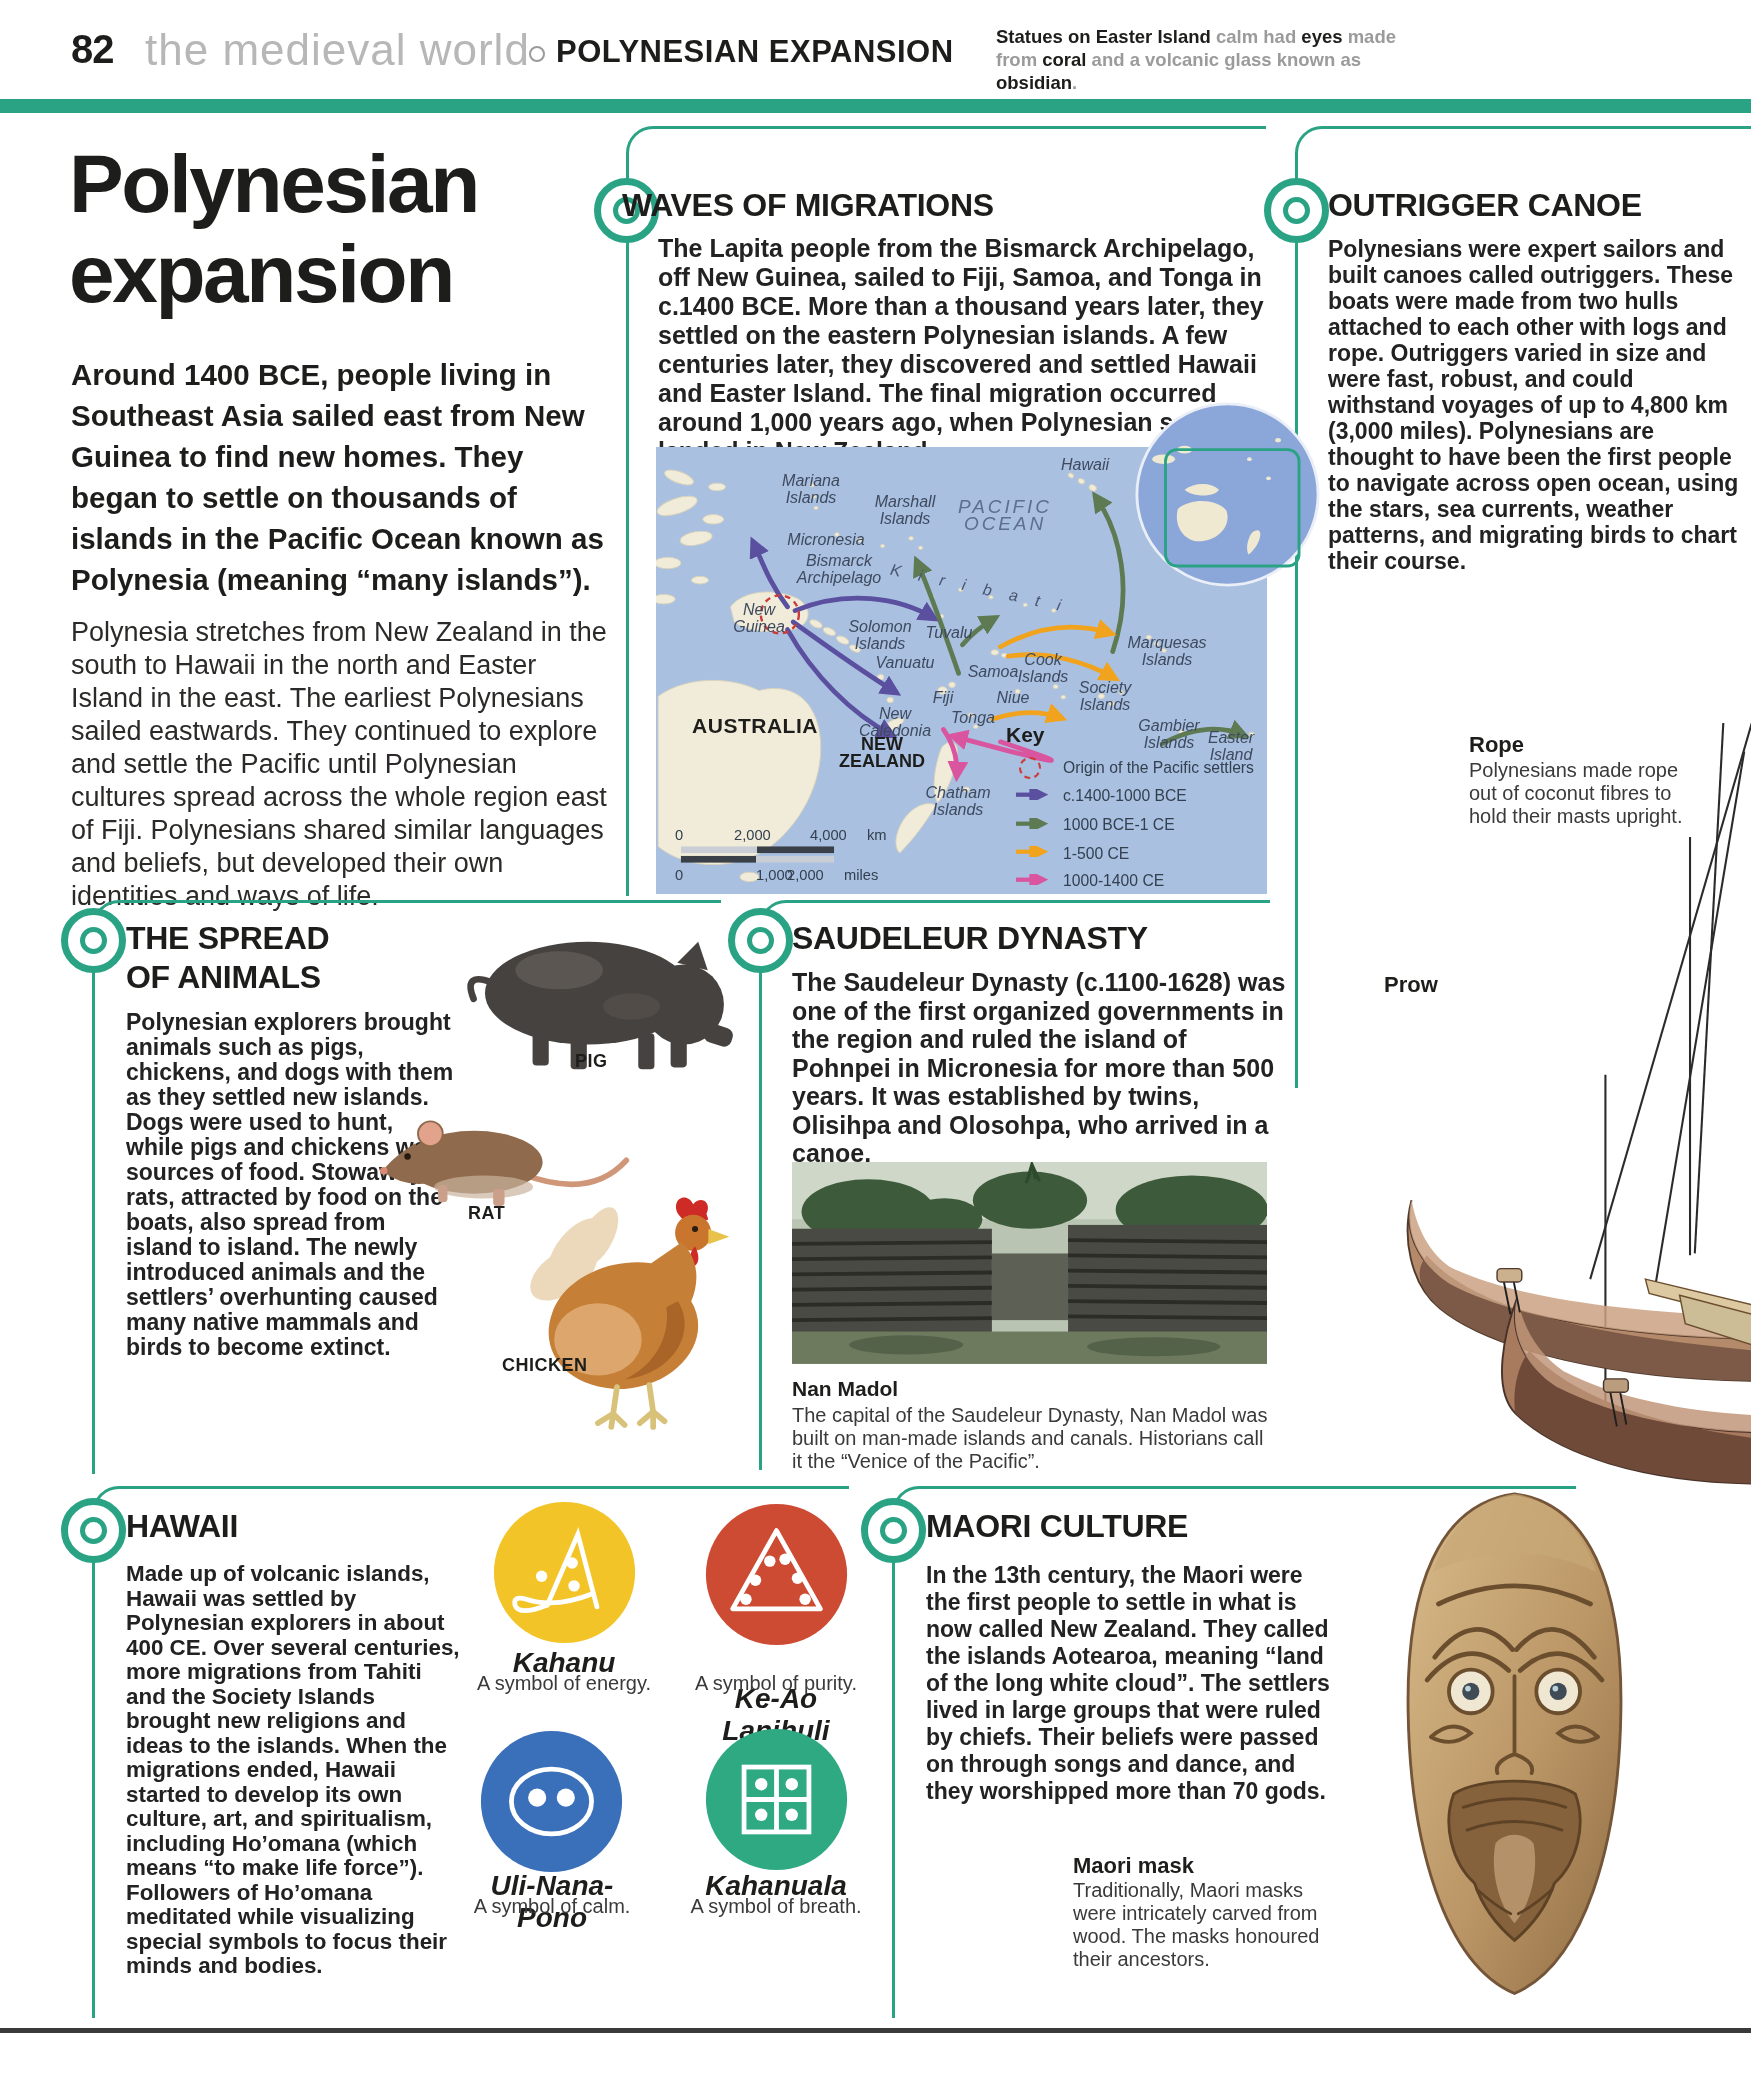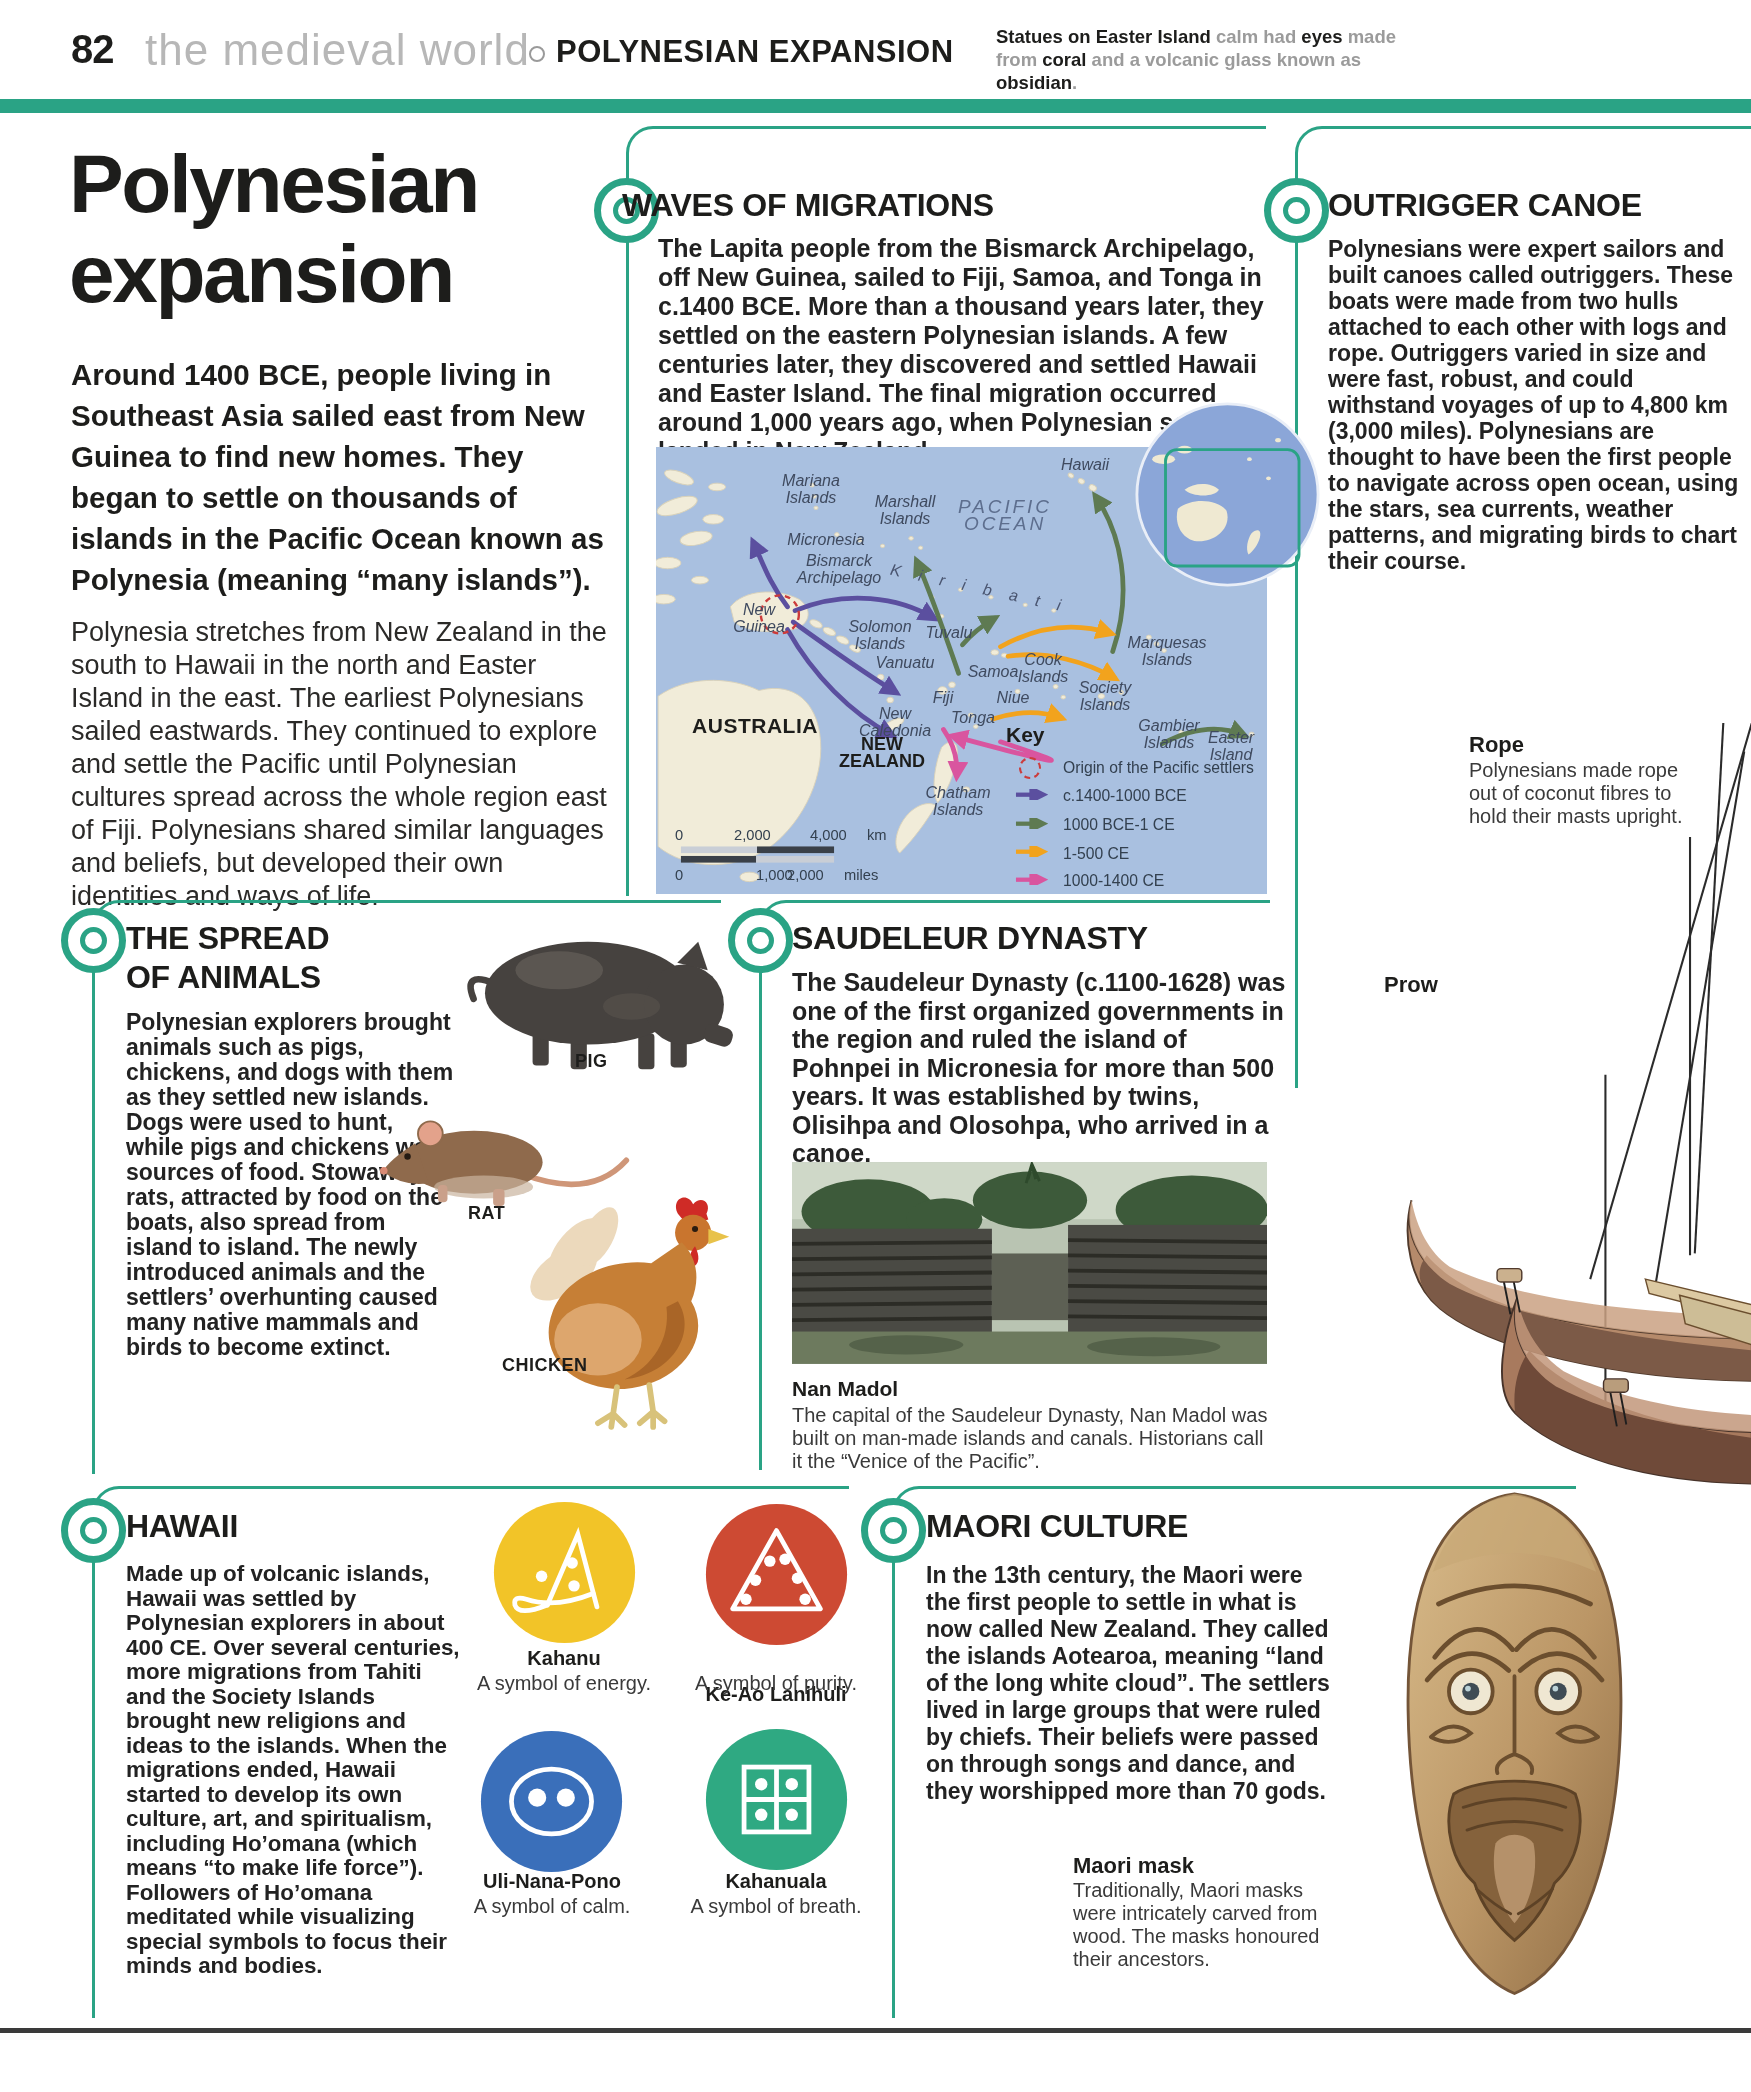--- a/index.html
+++ b/index.html
@@ -47,21 +47,21 @@
   .maplabel{position:absolute;transform:translate(-50%,-50%);font-style:italic;font-size:16px;line-height:17px;color:#3f4a5f;text-align:center;white-space:pre-line;}
   .maplabel.big{font-style:normal;font-weight:800;font-size:21px;color:#1d1d1b;letter-spacing:0.5px;}
   .maplabel.med{font-style:normal;font-weight:800;font-size:18px;color:#1d1d1b;}
   .maplabel.ocean{font-size:19px;letter-spacing:2.9px;color:#5d6e8e;}
   .maplabel.kiri{letter-spacing:6.7px;transform:translate(-50%,-50%) rotate(12deg);color:#4a5570;}
   .keytitle{font-size:21px;font-weight:800;color:#1d1d1b;font-style:normal;}
   .keylabel{font-size:15.7px;color:#33404f;}
   .scaletxt{font-size:14.7px;color:#33404f;}
   .originring{width:18px;height:18px;border:2.4px dashed #cc3b3b;border-radius:50%;}
   
-  .symname{font-size:20px;font-weight:800;text-align:center;}
+  .symname{font-size:28px;font-weight:800;text-align:center;font-style:italic;}
   .symdesc{font-size:20px;line-height:23px;text-align:center;color:#3a3a3a;}
   .animlabel{font-size:18px;font-weight:800;letter-spacing:0.5px;}
   .rule{background:#3a3a3a;}
   .photo-frame{overflow:hidden;}
 </style>
 </head>
 <body>
 
 <div id="page">
 

